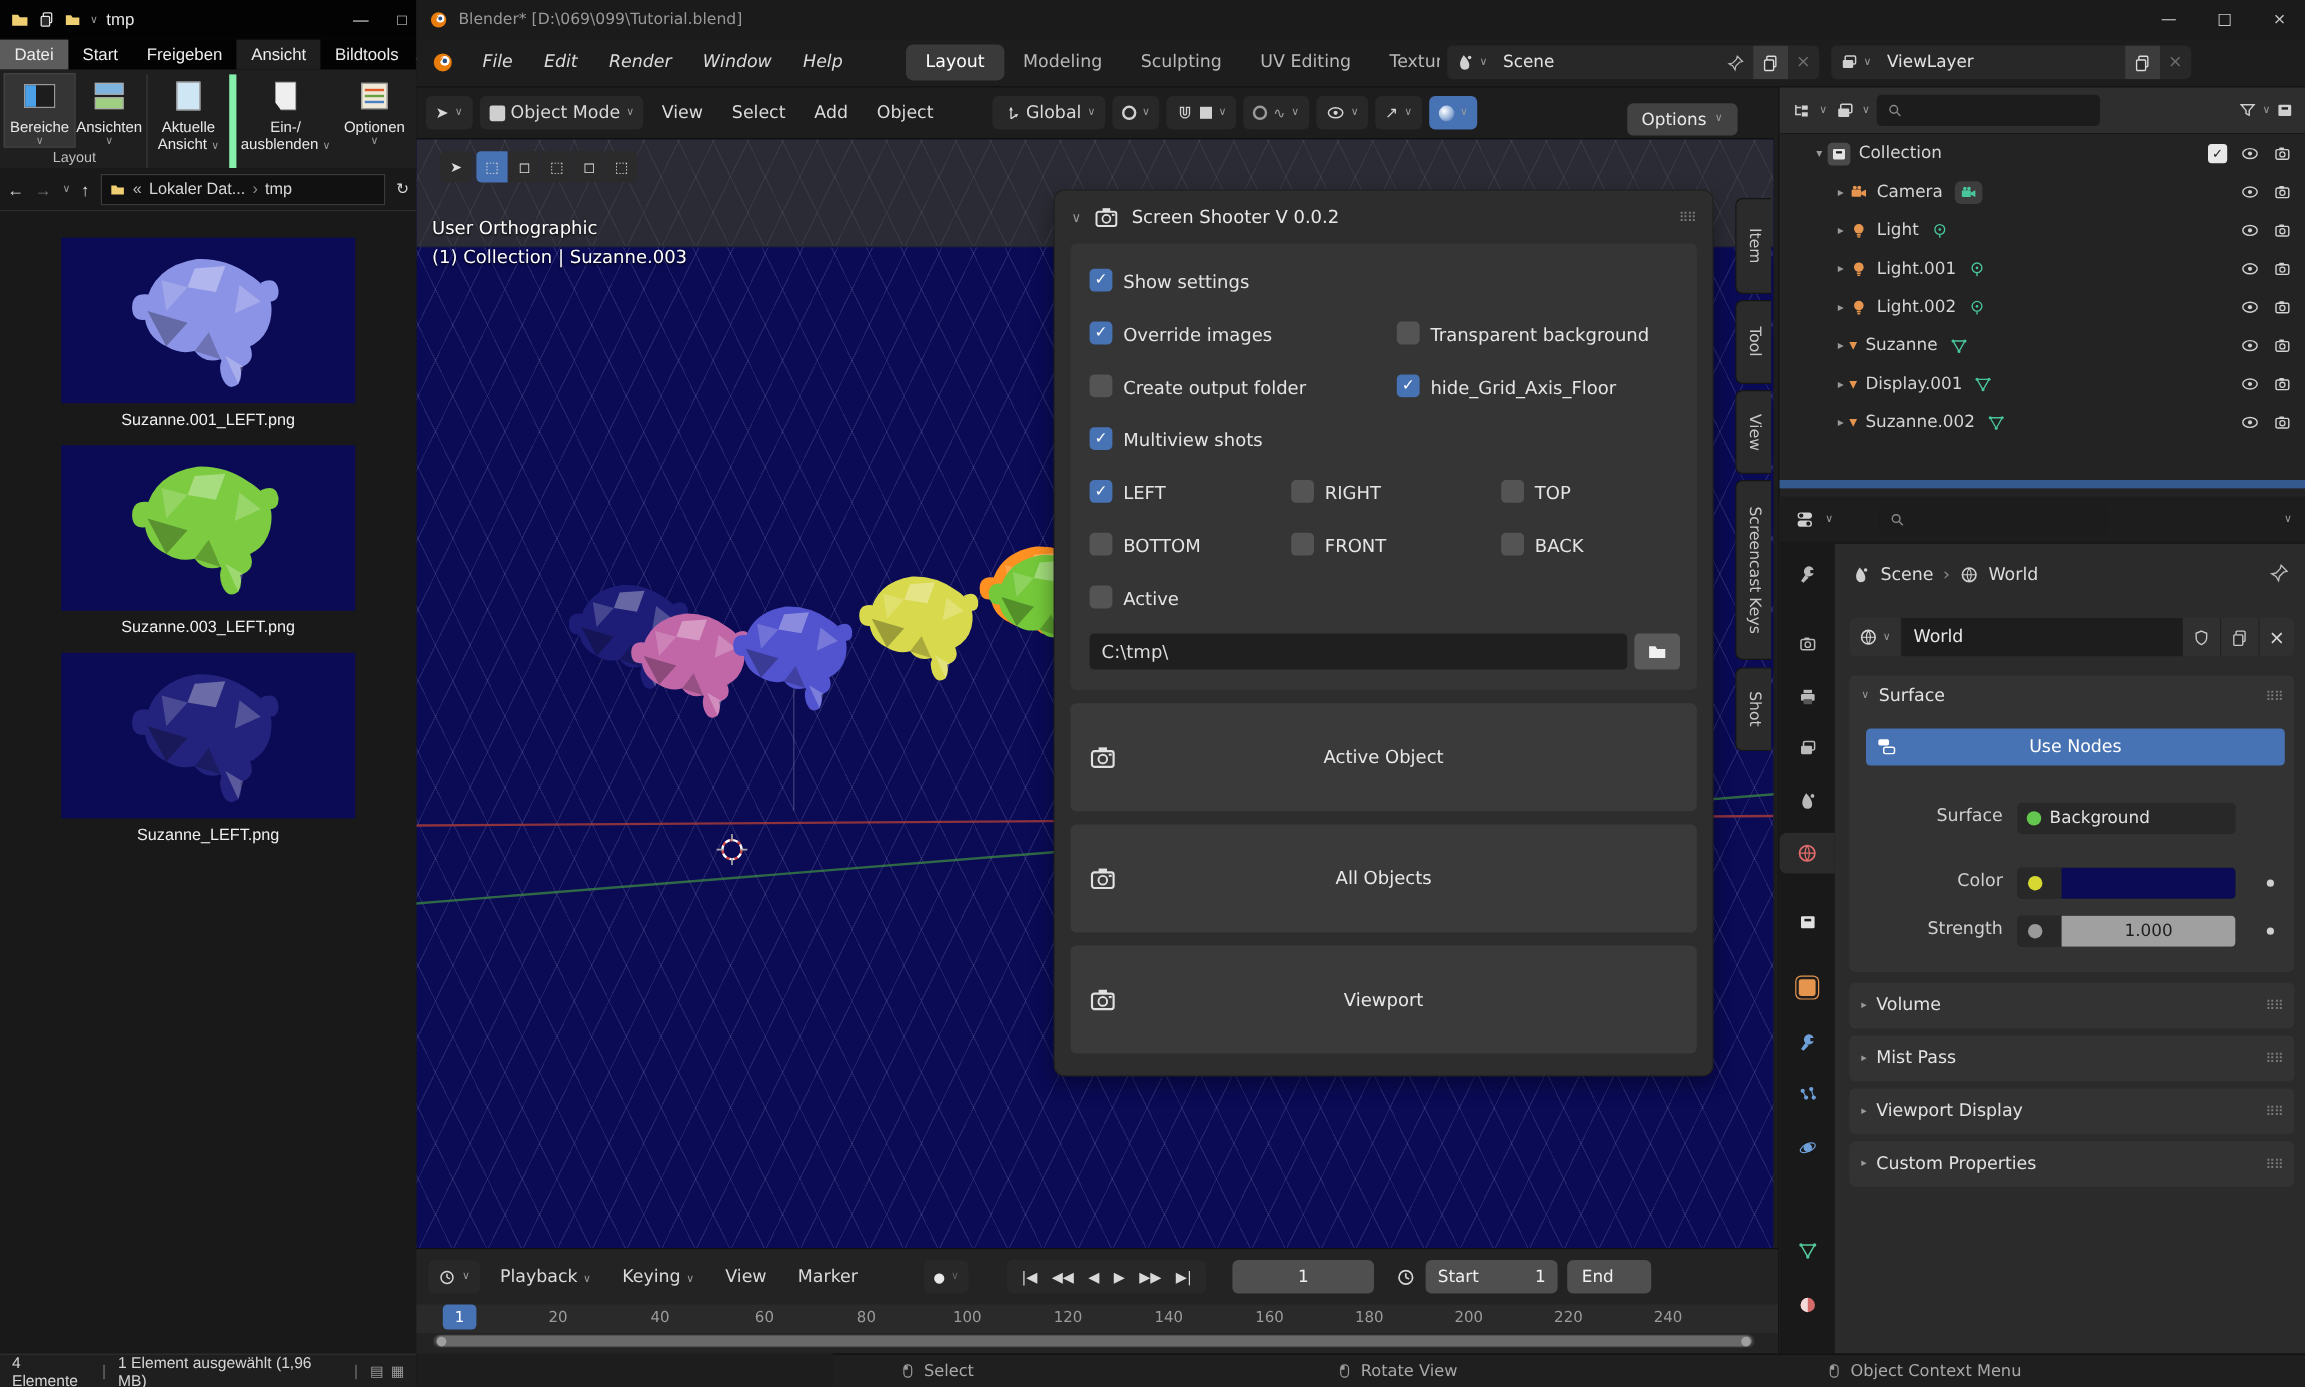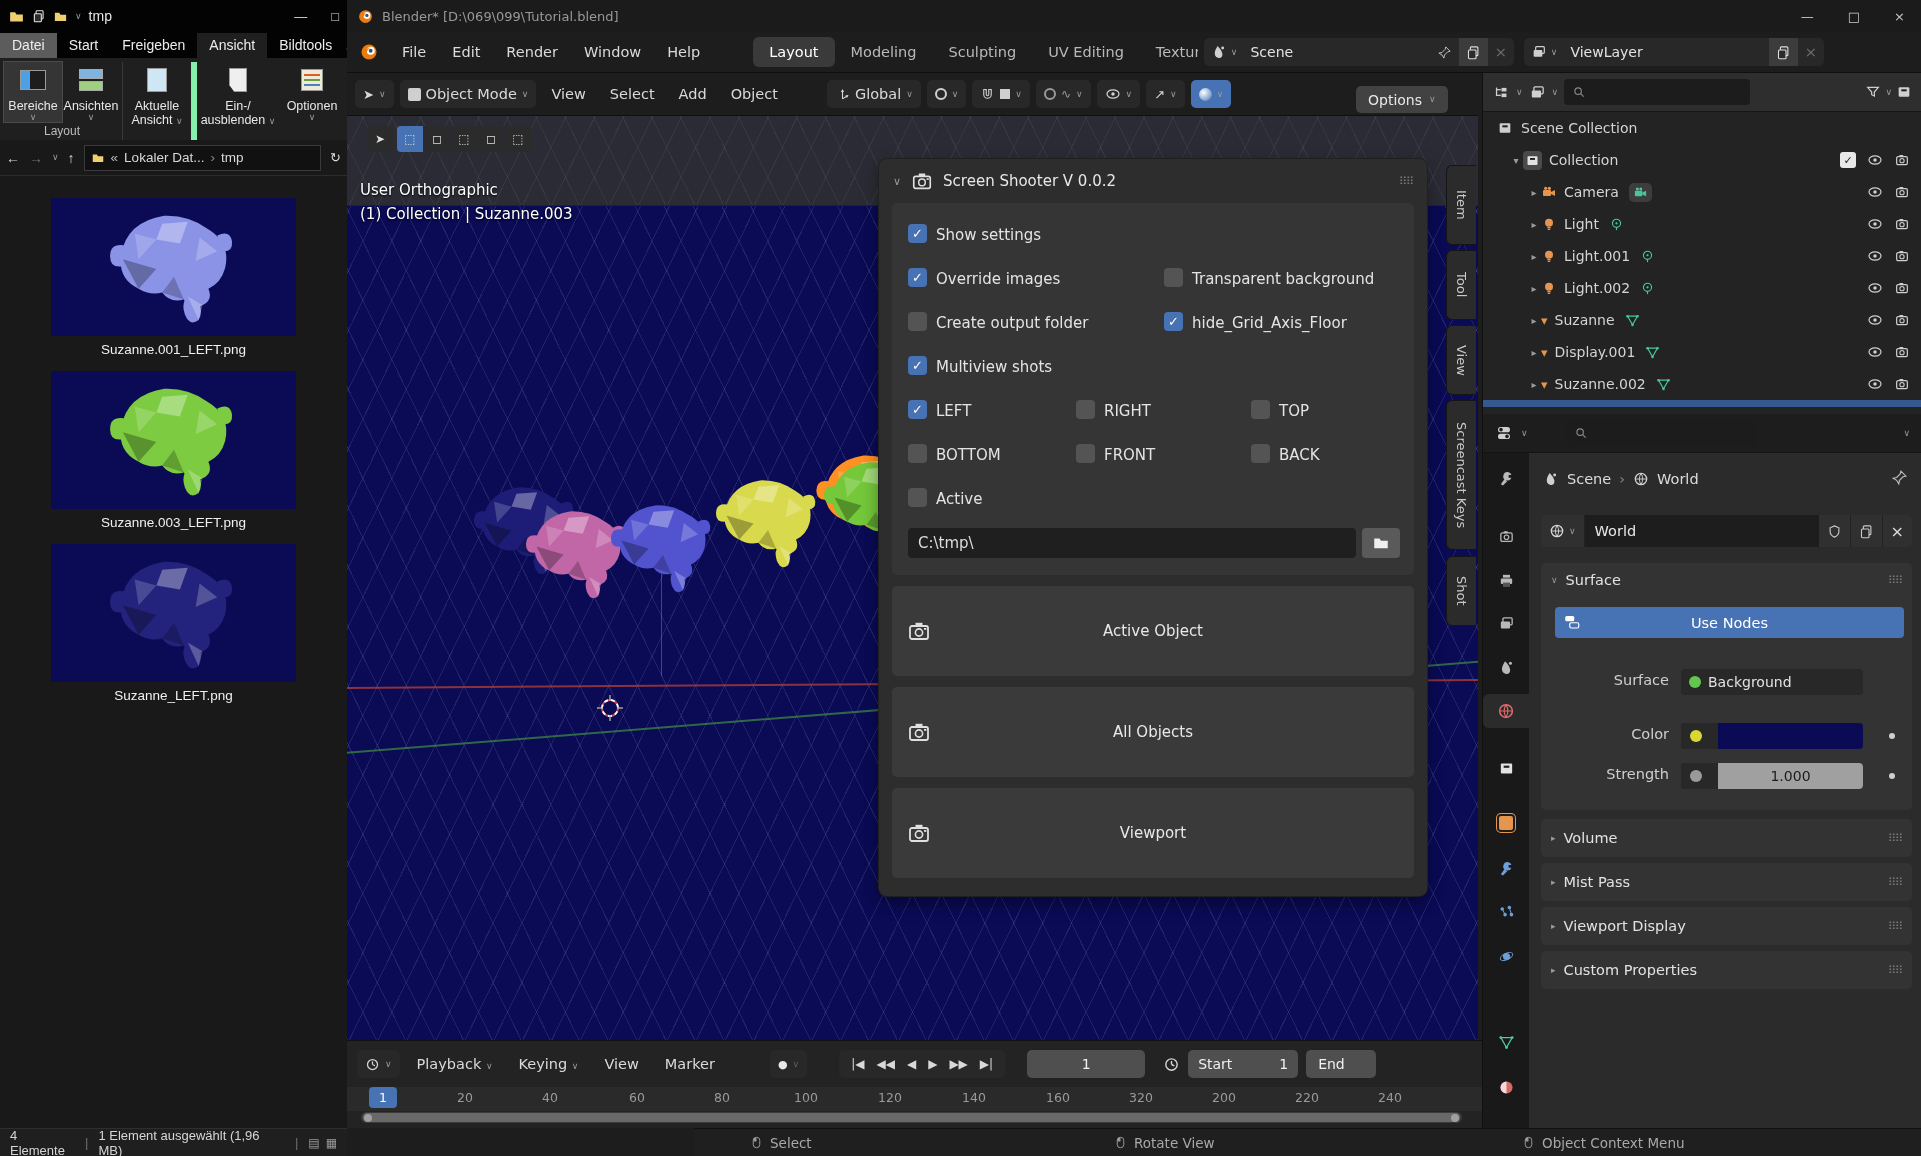--- a/index.html
+++ b/index.html
@@ -35,21 +35,21 @@
   .fitem .fname{font-size:13.5px;margin-top:6px;color:#f0f0f0;}
   .fitem.selected{background:#8f8f8f;}
   .fitem.selected .fname{color:#ffffff;}
   .ex-status{left:0;top:1128px;width:347px;height:28px;background:#1f1f1f;border-top:1px solid #2e2e2e;display:flex;align-items:center;gap:10px;padding:0 10px;font-size:13px;color:#d6d6d6;}
   .ex-status .vicons{margin-left:auto;display:flex;gap:6px;color:#9a9a9a;font-size:12px;}
   
   .blender{left:347px;top:0;width:1574px;height:1156px;background:#1d1d1d;color:#d9d9d9;}
   .b-title{left:0;top:0;width:1574px;height:32px;background:#1b1b1b;display:flex;align-items:center;gap:8px;padding:0 10px;font-size:13px;color:#999;}
   .b-title .wctl{margin-left:auto;display:flex;gap:34px;color:#c8c8c8;font-size:13px;padding-right:6px;}
   .b-top{left:0;top:32px;width:1574px;height:41px;background:#1d1d1d;border-bottom:1px solid #101010;display:flex;align-items:center;font-size:14.5px;}
-  .b-menu{padding:0 13px;color:#dadada;}
+  .b-menu{padding:0 13px;color:#dadada;font-style:italic;}
   .wtab{padding:7px 16px;border-radius:6px 6px 0 0;color:#b9b9b9;}
   .wtab.active{background:#3a3a3a;color:#fff;border-radius:6px;}
   .pill{display:flex;align-items:center;background:#282828;border-radius:5px;height:28px;overflow:hidden;}
   .pill .seg{display:flex;align-items:center;gap:4px;padding:0 7px;height:100%;}
   .pill .seg.lit{background:#3c3c3c;}
   .pill .name{font-size:14px;color:#e3e3e3;}
   
   .v3d{left:0;top:73px;width:1131px;height:967px;background:#1d1d1d;overflow:hidden;}
   .v3d-header{left:0;top:0;width:1131px;height:43px;background:#1d1d1d;border-bottom:1px solid #101010;display:flex;align-items:center;gap:6px;padding:0 8px;font-size:14.5px;z-index:30;}
   .hbtn{display:flex;align-items:center;gap:5px;background:#282828;border-radius:5px;height:28px;padding:0 8px;}
@@ -755,21 +755,21 @@
       <div class="tl-ruler">
         <span class="framechip">1</span>
         <span class="rnum" style="left:118px">20</span>
         <span class="rnum" style="left:203px">40</span>
         <span class="rnum" style="left:290px">60</span>
         <span class="rnum" style="left:375px">80</span>
         <span class="rnum" style="left:459px">100</span>
         <span class="rnum" style="left:543px">120</span>
         <span class="rnum" style="left:627px">140</span>
         <span class="rnum" style="left:711px">160</span>
-        <span class="rnum" style="left:794px">320</span>
+        <span class="rnum" style="left:794px">180</span>
         <span class="rnum" style="left:877px">200</span>
         <span class="rnum" style="left:960px">220</span>
         <span class="rnum" style="left:1043px">240</span>
       </div>
       <div class="tl-scroll">
           <div class="bar"></div>
           <div class="knob" style="left:3px"></div>
           <div class="knob" style="right:3px"></div>
         </div>
     </div>
@@ -793,26 +793,20 @@
           <svg width="16" height="16" style="color:#cfcfcf">
               <use href="#i-funnel"></use>
             </svg>
             <span class="dd">∨</span>
           <svg width="16" height="16" style="color:#cfcfcf">
               <use href="#i-box"></use>
             </svg>
         </span>
       </div>
       <div class="ol-rows">
-        <div class="olrow" style="padding-left:14px">
-          <svg width="16" height="16" style="color:#cfcfcf;margin-right:8px">
-              <use href="#i-box"></use>
-            </svg>
-          <span>Scene Collection</span>
-        </div>
         <div class="olrow" style="padding-left:26px">
           <span class="disc">▾</span>
           <span style="background:#4a4a4a;border-radius:4px;padding:2px;margin-right:7px;display:flex">
               <svg width="15" height="15" style="color:#e2e2e2">
                 <use href="#i-box"></use>
               </svg>
             </span>
           <span>Collection</span>
           <span class="ol-right">
             <span style="width:16px;height:16px;background:#e8e8e8;border-radius:3px;color:#222;font-size:11px;display:flex;align-items:center;justify-content:center">✓</span>

